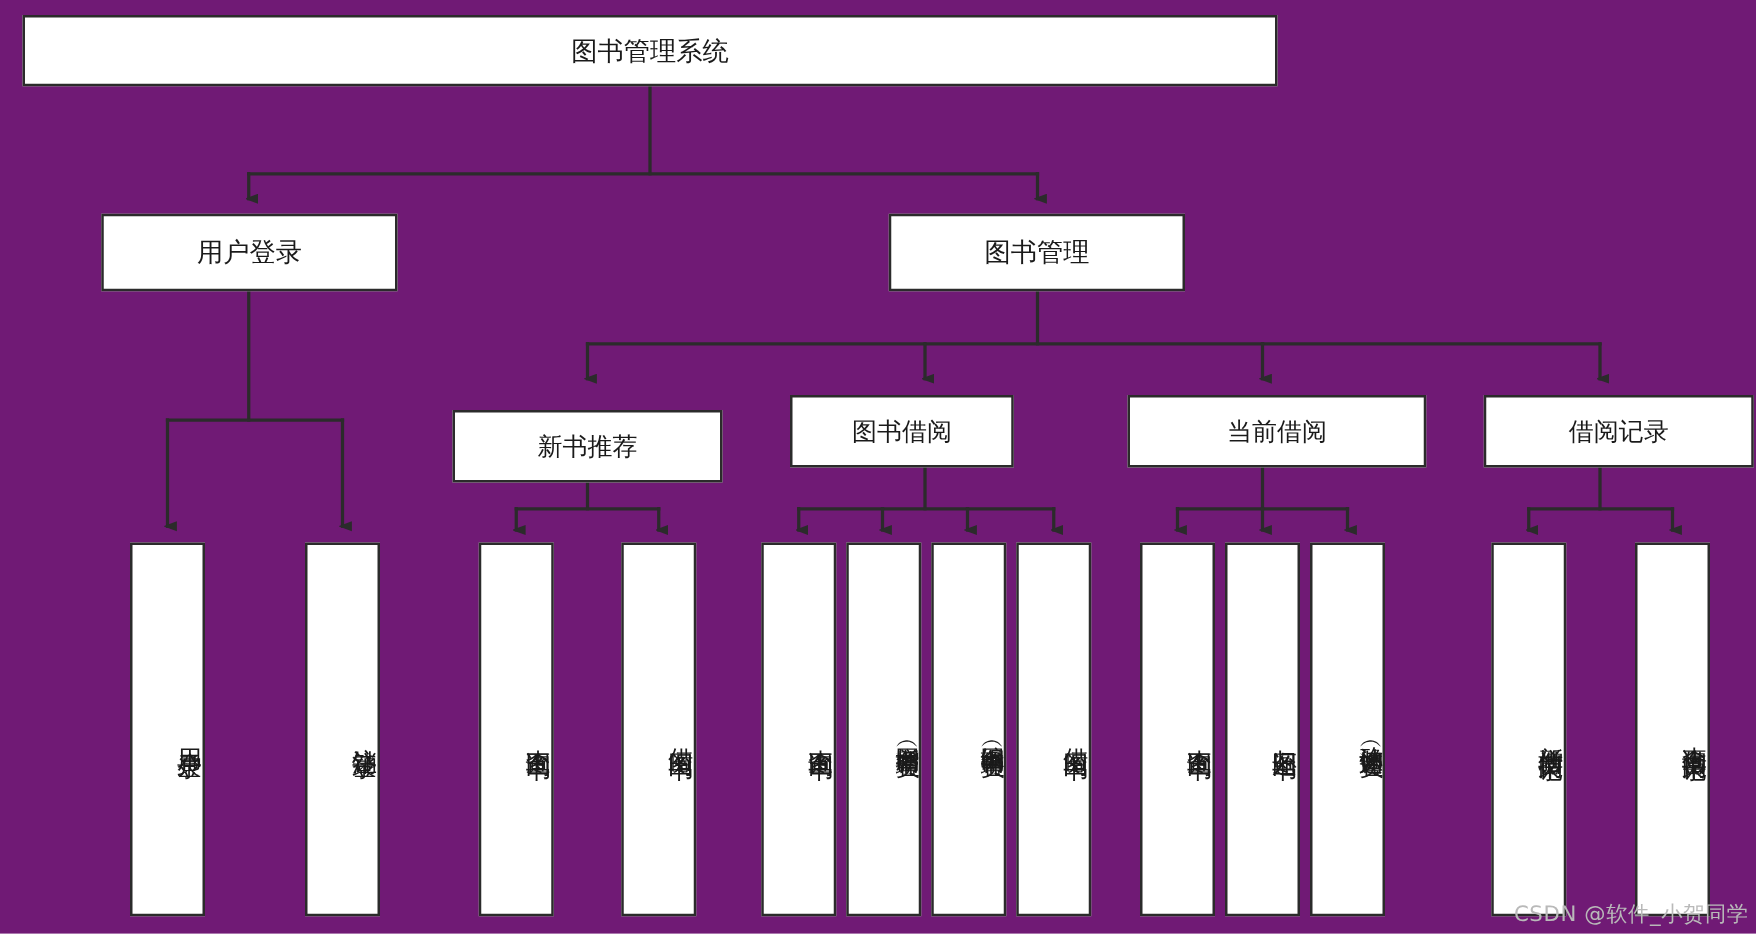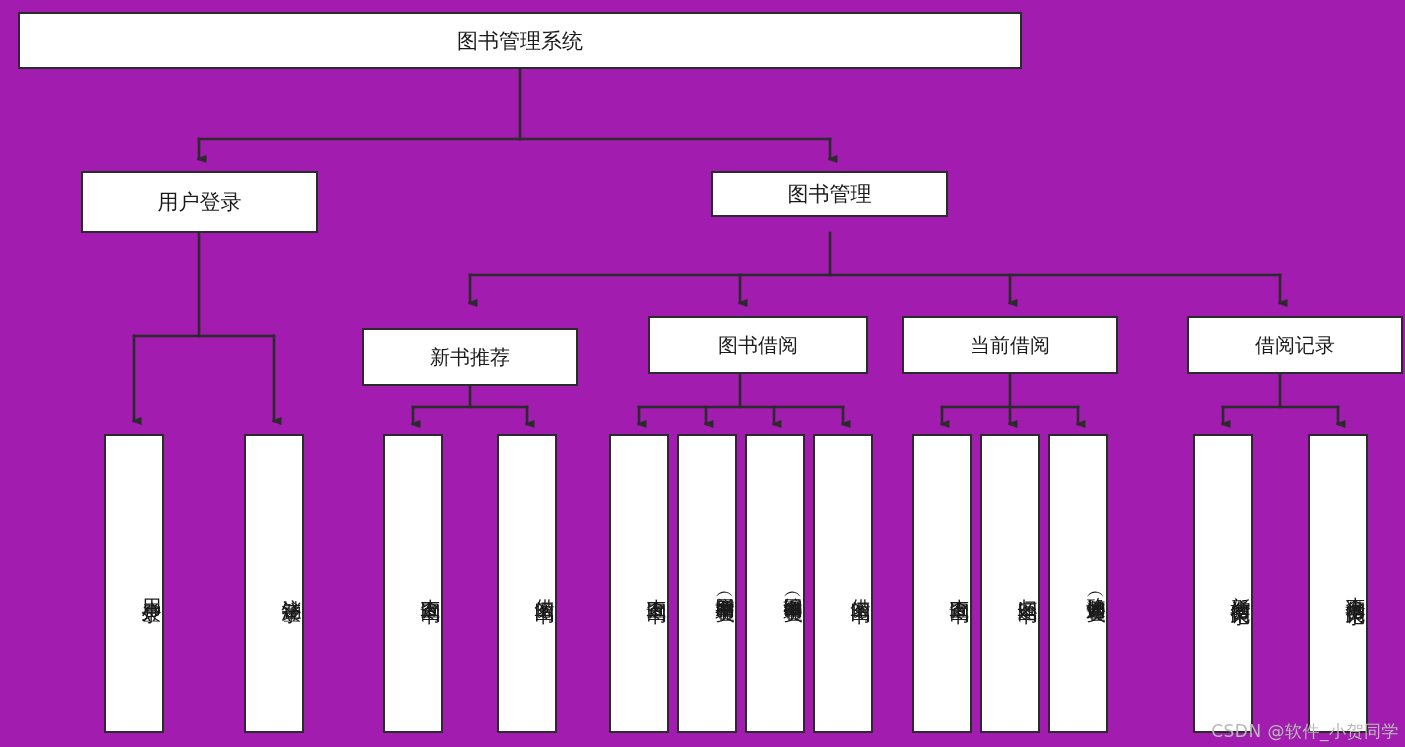--- a/index.html
+++ b/index.html
@@ -7,21 +7,21 @@
     padding: 0;
     background: #ffffff;
   }
   body {
     font-family: "DejaVu Sans", "Liberation Sans", sans-serif;
   }
   #canvas {
     position: relative;
     width: 1405px;
     height: 747px;
-    background: #a21caf;
+    background: #701a75;
     overflow: hidden;
   }
   svg.wires {
     position: absolute;
     left: 0;
     top: 0;
     width: 1405px;
     height: 747px;
     pointer-events: none;
   }
@@ -128,33 +128,33 @@
   </svg>
 
   <div class="node root" style="left:18px; top:12px; width:1004px; height:57px;">
     <span class="label">图书管理系统</span>
   </div>
 
   <div class="node lvl2" style="left:81px; top:171px; width:237px; height:62px;">
     <span class="label">用户登录</span>
   </div>
 
-  <div class="node lvl2" style="left:711px; top:171px; width:237px; height:46px;">
+  <div class="node lvl2" style="left:711px; top:171px; width:237px; height:62px;">
     <span class="label">图书管理</span>
   </div>
 
   <div class="node lvl3" style="left:362px; top:316px; width:216px; height:58px;margin-top:12px;">
     <span class="label">新书推荐</span>
   </div>
 
-  <div class="node lvl3" style="left:648px; top:316px; width:220px; height:58px;">
+  <div class="node lvl3" style="left:632px; top:316px; width:179px; height:58px;">
     <span class="label">图书借阅</span>
   </div>
 
-  <div class="node lvl3" style="left:902px; top:316px; width:216px; height:58px;">
+  <div class="node lvl3" style="left:902px; top:316px; width:239px; height:58px;">
     <span class="label">当前借阅</span>
   </div>
 
   <div class="node lvl3" style="left:1172px; top:316px; width:216px; height:58px;margin-left:15px;">
     <span class="label">借阅记录</span>
   </div>
 
   <div class="node leaf" style="left:104px; top:434px; width:60px; height:299px;">
     <span class="label">用户登录</span>
   </div>

